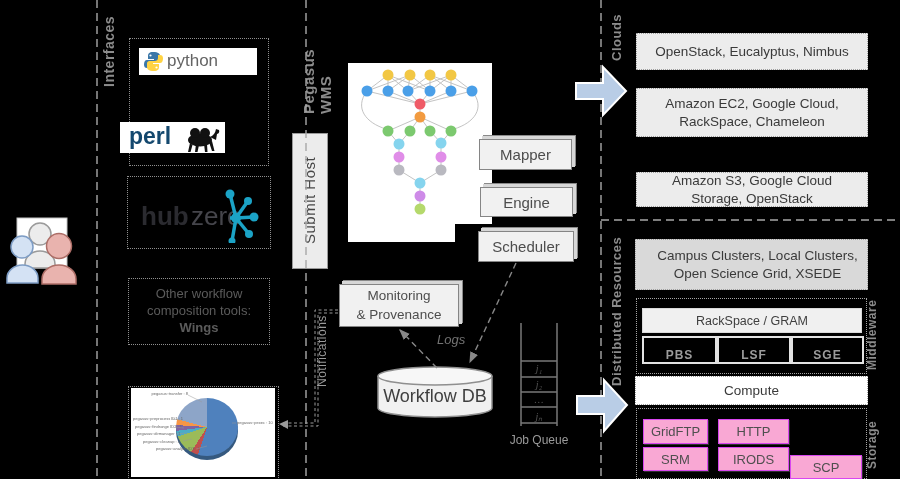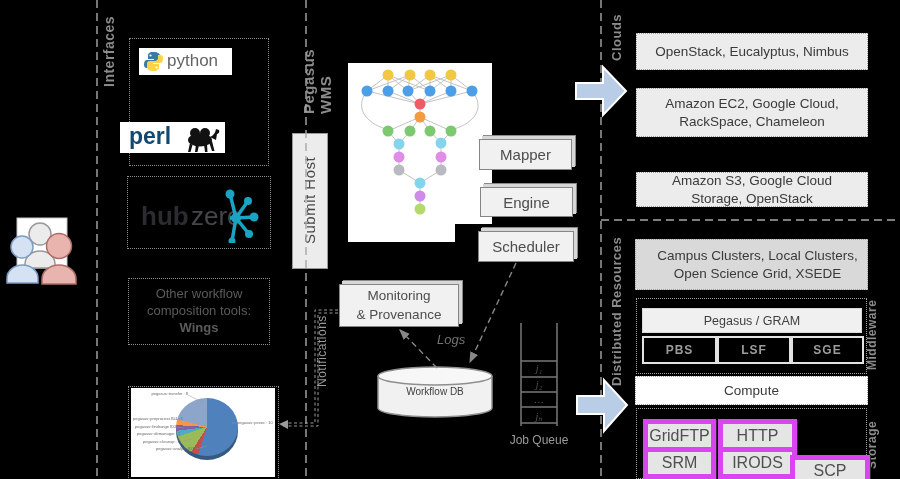--- a/index.html
+++ b/index.html
@@ -9,24 +9,24 @@
   .vlabel{position:absolute;writing-mode:vertical-rl;transform:rotate(180deg);color:#8c8c8c;
           font-weight:bold;display:flex;align-items:center;justify-content:center;letter-spacing:.5px;}
   .dotted{position:absolute;border:1px dotted #8f8f8f;}
   .whitebox{position:absolute;background:#fff;}
   .slab{position:absolute;background:#f1f1f1;border:1px solid #858585;
         box-shadow:3px -3px 0 #d7d7d7,4px -4px 0 #8a8a8a;color:#4d4d4d;
         display:flex;flex-direction:column;align-items:center;justify-content:center;text-align:center;}
   .cloudbox{position:absolute;background:#ececec;border:1px dotted #9f9f9f;color:#3a3a3a;
         display:flex;align-items:center;justify-content:center;text-align:center;
         font-size:13.5px;line-height:1.3;}
-  .proto{position:absolute;background:#e5e5e5;border:5px solid #d946ef;box-shadow:1px 1px 0 #303030;
-        color:#4f4f4f;display:flex;align-items:center;justify-content:center;font-size:16px;}
+  .proto{position:absolute;background:#f9a8d4;border:1px solid #d946ef;box-shadow:1px 1px 0 #303030;
+        color:#4f4f4f;display:flex;align-items:center;justify-content:center;font-size:13px;}
   .batch{position:absolute;background:transparent;border:2px solid #e3e3e3;color:#9c9c9c;
-        display:flex;align-items:center;justify-content:center;font-size:12px;font-weight:bold;letter-spacing:1px;}
+        display:flex;align-items:flex-end;justify-content:center;font-size:12px;font-weight:bold;letter-spacing:1px;}
   .pielabel{position:absolute;font-size:4px;color:#666;line-height:1;white-space:nowrap;}
   .qcell{position:absolute;width:36px;text-align:center;font-family:"Liberation Serif",serif;
         font-style:italic;font-size:10px;color:#555;}
   svg{display:block;}
   #overlay{position:absolute;left:0;top:0;pointer-events:none;}
 </style>
 </head>
 <body>
 
 <div id="stage">
@@ -44,21 +44,21 @@
   <div class="vlabel" style="left:100px;top:12px;width:18px;height:78px;font-size:14px;">Interfaces</div>
   <div class="vlabel" style="left:308px;top:8px;width:18px;height:106px;font-size:15px;">Pegasus WMS</div>
   <div class="vlabel" style="left:607px;top:9px;width:18px;height:56px;font-size:13px;">Clouds</div>
   <div class="vlabel" style="left:607px;top:227px;width:18px;height:168px;font-size:13px;">Distributed Resources</div>
   <div class="vlabel" style="left:864px;top:302px;width:16px;height:66px;font-size:12px;">Middleware</div>
   <div class="vlabel" style="left:864px;top:420px;width:16px;height:50px;font-size:12px;">Storage</div>
   <div class="vlabel" style="left:314px;top:320px;width:16px;height:62px;font-size:12px;font-weight:normal;color:#9a9a9a;">Notifications</div>
 
   <div class="dotted" style="left:129px;top:38px;width:138px;height:126px;"></div>
 
-  <div class="whitebox" style="left:139px;top:48px;width:93px;height:27px;">
+  <div class="whitebox" style="left:139px;top:48px;width:93px;height:27px;padding-left:25px;">
     <svg class="abs" style="left:4px;top:3px;" width="21" height="21">
       <path d="M10 1 c-4 0 -5 2 -5 4 v3 h6 v1 H4 c-2 0 -3 2 -3 4.5 C1 16 2 17 4 17 h2 v-3 c0 -2 1.5 -3 3.5 -3 h5 c1.5 0 2.5 -1 2.5 -2.5 V5 c0 -2 -1.5 -4 -7 -4 z" fill="#3b77a8"></path>
       <path d="M11 20 c4 0 5 -2 5 -4 v-3 h-6 v-1 h7 c2 0 3 -2 3 -4.5 C20 5 19 4 17 4 h-2 v3 c0 2 -1.5 3 -3.5 3 h-5 C5 10 4 11 4 12.5 V16 c0 2 1.5 4 7 4 z" fill="#ffd343"></path>
       <circle cx="7.5" cy="4.5" r="1.1" fill="#fff"></circle>
       <circle cx="13.5" cy="16.5" r="1.1" fill="#fff"></circle>
     </svg>
     <div class="abs" style="left:28px;top:3px;font-size:17px;color:#646464;">python</div>
   </div>
 
 
@@ -177,21 +177,21 @@
     <div>Monitoring</div>
     <div>&amp; Provenance</div>
   </div>
 
   <div class="abs" style="left:437px;top:332px;font-size:13px;font-style:italic;color:#737373;">Logs</div>
 
   <svg class="abs" style="left:372px;top:360px;" width="126" height="62">
     <path d="M6 16 v32 a57 9 0 0 0 114 0 v-32" fill="#f1f1f1" stroke="#8f8f8f" stroke-width="1.5"></path>
     <ellipse cx="63" cy="16" rx="57" ry="9" fill="#f7f7f7" stroke="#8f8f8f" stroke-width="1.5"></ellipse>
   </svg>
-  <div class="abs" style="left:378px;top:386px;width:114px;text-align:center;font-size:10px;color:#3f3f3f;">Workflow DB</div>
+  <div class="abs" style="left:378px;top:386px;width:114px;text-align:center;font-size:18px;color:#3f3f3f;">Workflow DB</div>
 
   <div class="qcell" style="left:521px;top:363px;">j₁</div>
   <div class="qcell" style="left:521px;top:379px;">j₂</div>
   <div class="qcell" style="left:521px;top:394px;">…</div>
   <div class="qcell" style="left:521px;top:409px;">jₙ</div>
   <div class="abs" style="left:505px;top:433px;width:68px;text-align:center;font-size:12px;color:#9a9a9a;">Job Queue</div>
 
   <div class="cloudbox" style="left:636px;top:33px;width:230px;height:35px;">
       <span>OpenStack, Eucalyptus, Nimbus</span>
     </div>
@@ -202,21 +202,21 @@
       <span style="width:190px;">Amazon S3, Google Cloud Storage, OpenStack</span>
     </div>
 
   <div class="cloudbox" style="left:635px;top:239px;width:231px;height:49px;background:#d9d9d9;">
       <span style="width:215px;margin-left:12px;">Campus Clusters, Local Clusters, Open Science Grid, XSEDE</span>
     </div>
 
   <div class="dotted" style="left:636px;top:298px;width:229px;height:74px;border-color:#a5a5a5;"></div>
   <div class="abs" style="left:642px;top:308px;width:218px;height:23px;background:#f0f0f0;border:1px solid #d9d9d9;
        display:flex;align-items:center;justify-content:center;font-size:12.5px;color:#3f3f3f;">
-      <span>Pegasus / GRAM</span>
+      <span>RackSpace / GRAM</span>
     </div>
   <div class="batch" style="left:642px;top:336px;width:71px;height:24px;">
       <span>PBS</span>
     </div>
   <div class="batch" style="left:717px;top:336px;width:70px;height:24px;">
       <span>LSF</span>
     </div>
   <div class="batch" style="left:791px;top:336px;width:69px;height:24px;">
       <span>SGE</span>
     </div>

